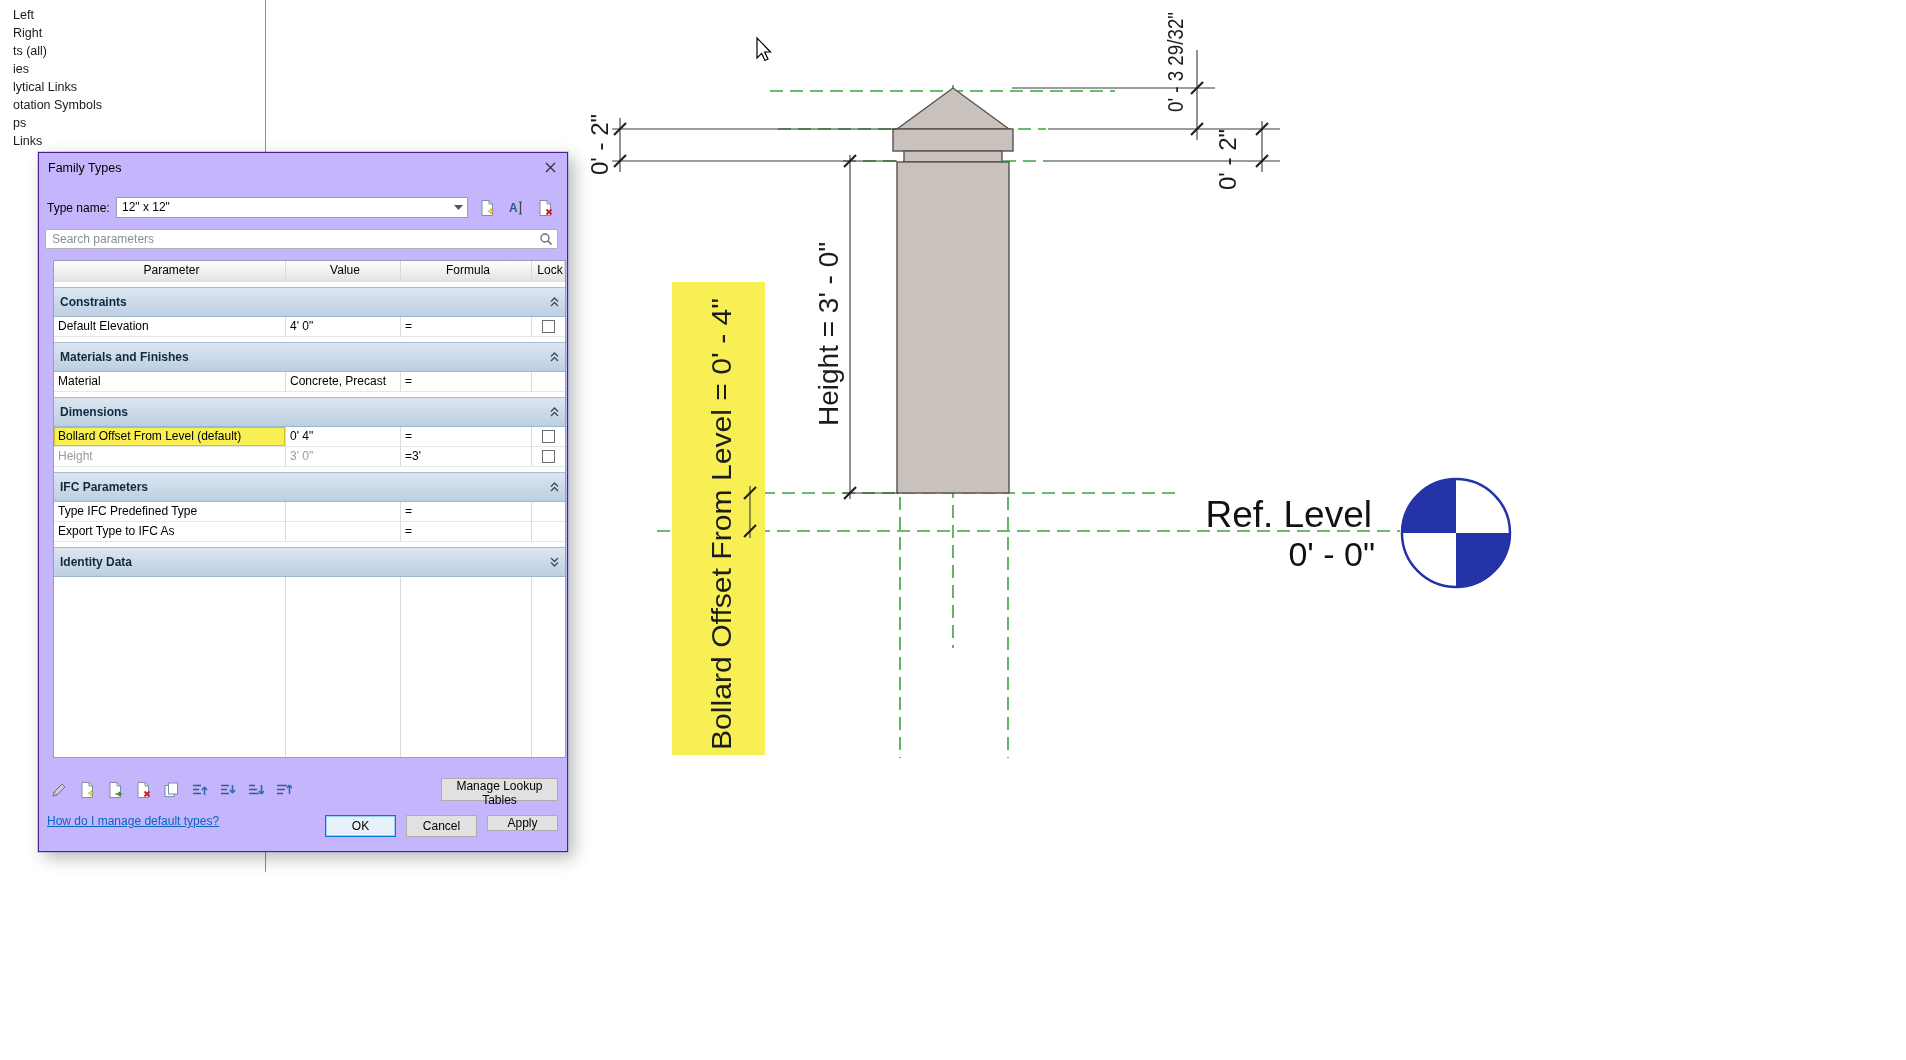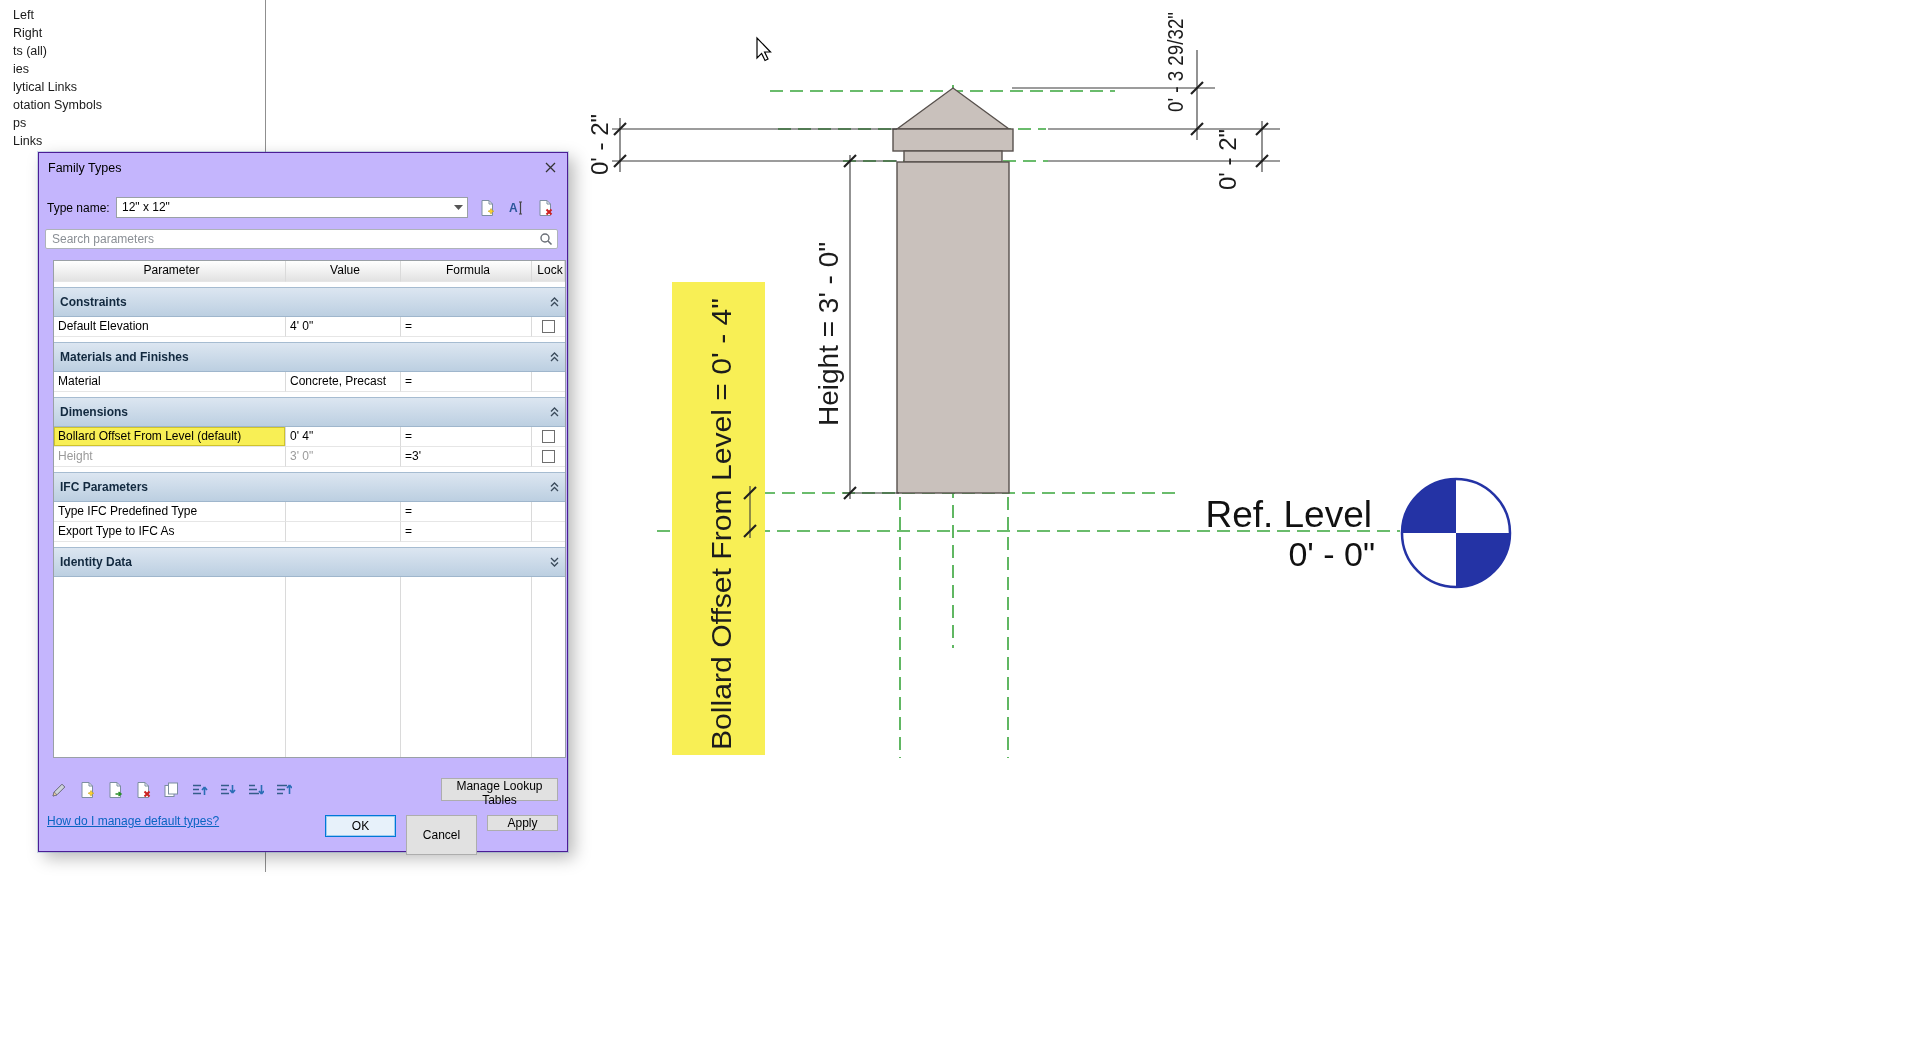--- a/index.html
+++ b/index.html
@@ -78,21 +78,21 @@
   .cbx { width:13px; height:13px; border:1px solid #6e6e6e; background:#fff; }
   .t-row.disabled .c0, .t-row.disabled .c1 { color:#9b9b9b; }
   .t-cell.hl { background:var(--hl-yellow); box-shadow:inset 0 0 0 1px #cfc32c; }
 
   .btoolbar { position:absolute; left:10px; top:627px; display:flex; gap:8px; align-items:center; }
   .btn { position:absolute; height:23px; background:#e1e1e1; border:1px solid #adadad;
     font-size:12px; font-family:"Liberation Sans", sans-serif; color:#000; cursor:default; }
   .btn.manage { left:402px; top:625px; width:117px; }
   .btn.ok { left:286px; top:662px; width:71px; height:22px; border:1px solid #0078d7;
     box-shadow:0 0 0 1px #9ecdf2 inset; background:#e7f1fa; }
-  .btn.cancel { left:367px; top:662px; width:71px; height:40px; }
+  .btn.cancel { left:367px; top:662px; width:71px; height:22px; }
   .btn.apply { left:448px; top:662px; width:71px; height:16px; }
   .help { position:absolute; left:8px; top:661px; color:#0a64c2; text-decoration:underline; font-size:12px; }
 </style>
 </head>
 <body>
 
 <div class="tree">
     <div class="tree-item">Left</div>
     <div class="tree-item">Right</div>
     <div class="tree-item">ts (all)</div>

